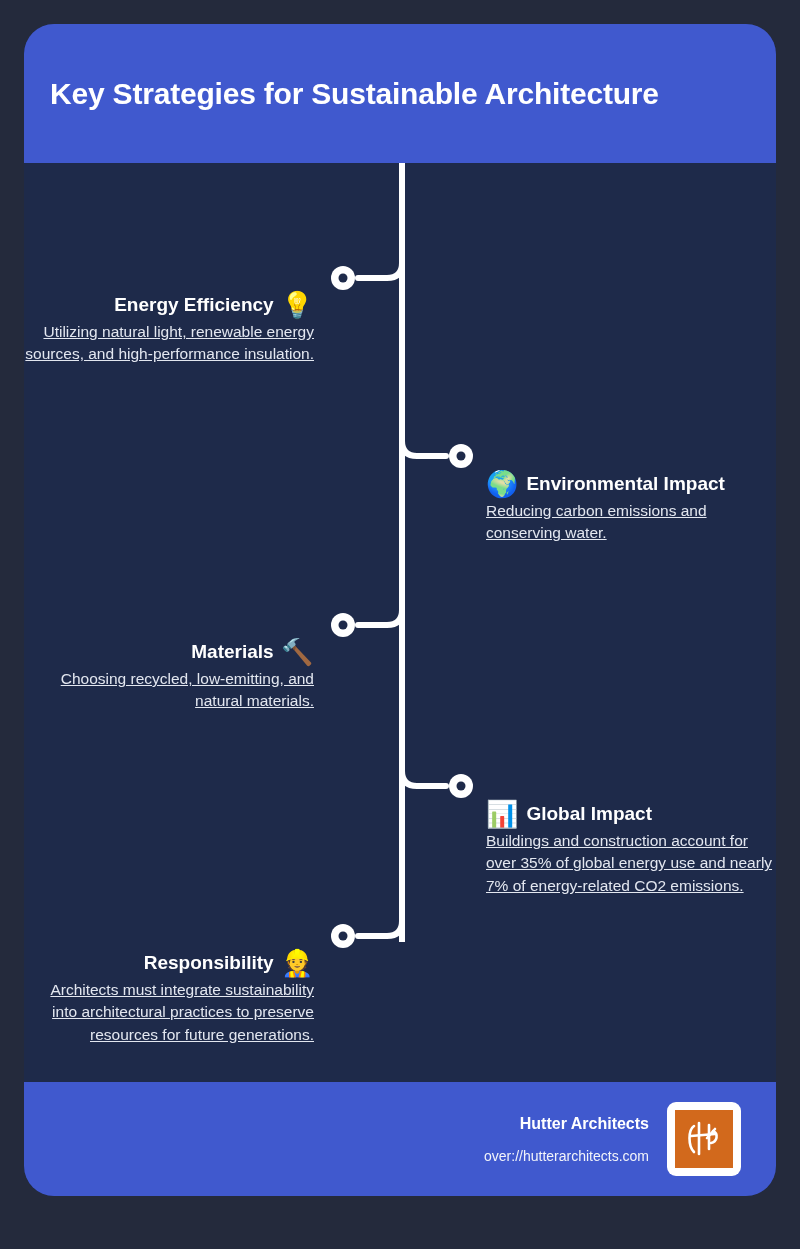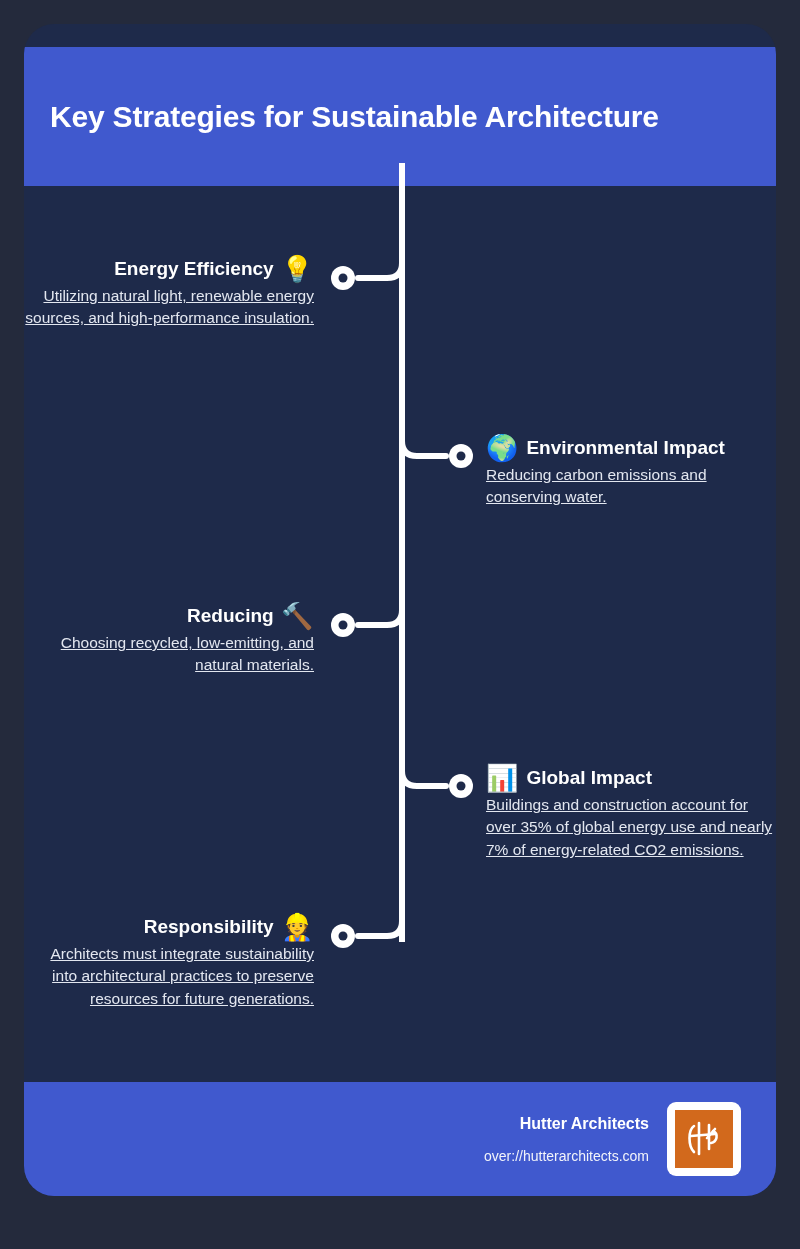--- a/index.html
+++ b/index.html
@@ -28,21 +28,20 @@
 
   
   .header {
     position: absolute;
     left: 0; top: 0;
     width: 752px;
     height: 139px;
     background: #4059ce;
     display: flex;
     align-items: center;
-    margin-top: 23px;
   }
 
   .header-title {
     color: #ffffff;
     font-size: 30px;
     font-weight: bold;
     letter-spacing: -0.2px;
     padding-left: 26px;
     white-space: nowrap;
   }
@@ -67,20 +66,21 @@
 
   
   .row {
     position: absolute;
     width: 752px;
   }
 
   .side {
     position: absolute;
     width: 290px;
+    margin-top: 36px;
   }
 
   .side-left {
     left: 0;
     text-align: right;
   }
 
   .side-right {
     left: 462px;
     text-align: left;
@@ -214,21 +214,21 @@
         <span class="item-emoji">🌍</span>
         <span class="item-title">Environmental Impact</span>
       </div>
       <div class="item-desc">Reducing carbon emissions and conserving water.</div>
     </div>
   </div>
 
   <div class="row" style="top:579px;">
     <div class="side side-left">
       <div class="item-head">
-        <span class="item-title">Reducing</span>
+        <span class="item-title">Materials</span>
         <span class="item-emoji">🔨</span>
       </div>
       <div class="item-desc">Choosing recycled, low-emitting, and natural materials.</div>
     </div>
   </div>
 
   <div class="row" style="top:741px;">
     <div class="side side-right">
       <div class="item-head">
         <span class="item-emoji">📊</span>

